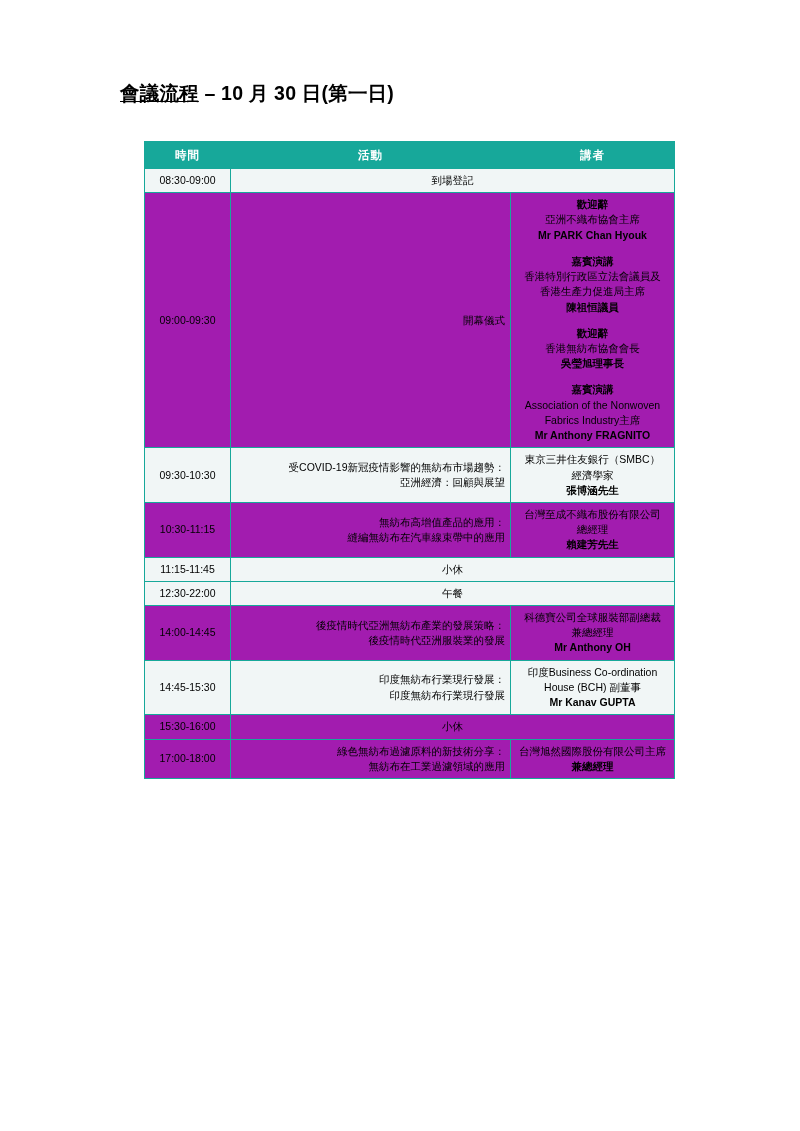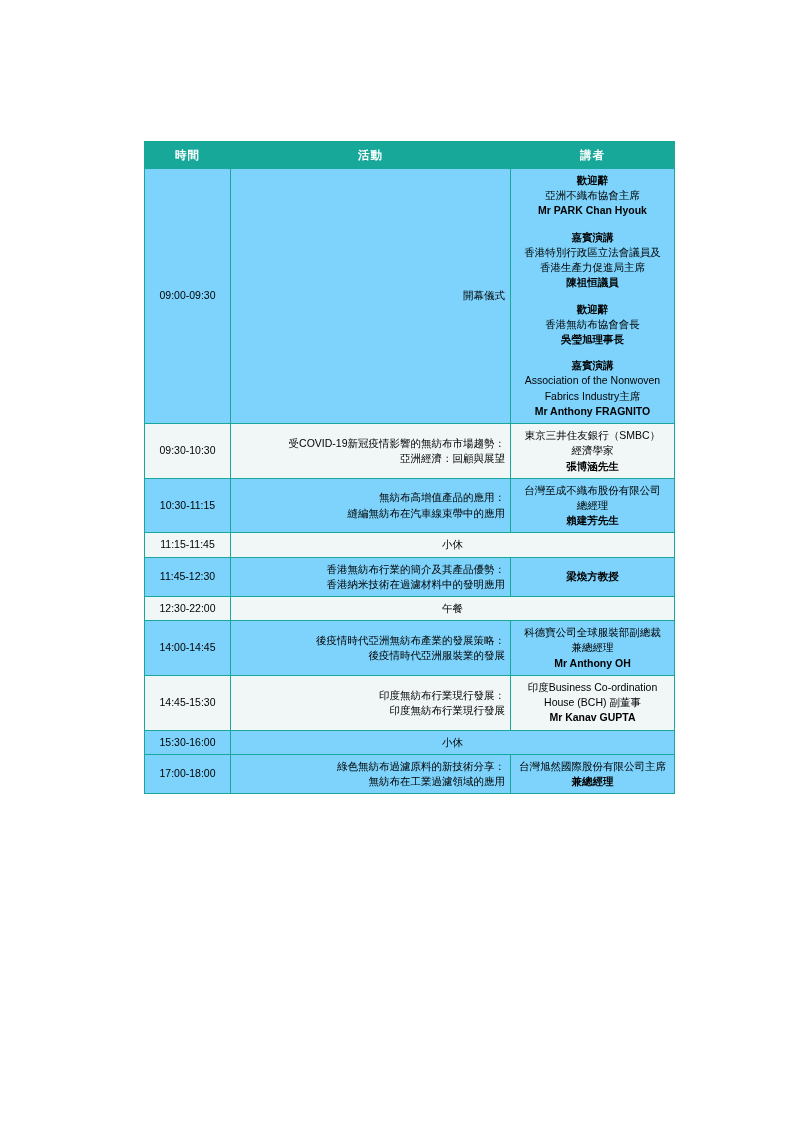--- a/index.html
+++ b/index.html
@@ -74,55 +74,62 @@
   td.activity {
     text-align: right;
   }
   td.speaker {
     text-align: center;
   }
   tr.alt td {
     background: #f1f6f6;
   }
   tr.plain td {
-    background: #7dd3fc;
+    background: #a21caf;
   }
   td.full {
     text-align: center;
   }
   .bold { font-weight: bold; }
   .blk { margin: 0; }
   .blk + .blk { margin-top: 11px; }
   .line { display: block; }
   .ceremony-cell {
     text-align: center;
     padding-top: 10px;
     padding-bottom: 10px;
   }
 </style>
 </head>
 <body>
 
 <div class="page">
 
+  <div class="doc-title">
+    <span class="t-underline">會議流程</span><span class="t-plain"> – 10 月 30 日(第一日)</span>
+  </div>
 
   <table class="schedule">
     <colgroup>
       <col class="c-time">
       <col class="c-act">
       <col class="c-spk">
     </colgroup>
     <thead>
       <tr>
         <th>時間</th>
         <th>活動</th>
         <th>講者</th>
       </tr>
     </thead>
     <tbody id="schedule-body">
+        <tr class="alt">
+          <td class="time">08:30-09:00</td>
+          <td colspan="2" class="full">到場登記</td>
+        </tr>
         <tr class="plain">
           <td class="time">09:00-09:30</td>
           <td class="activity">開幕儀式</td>
           <td class="speaker ceremony-cell">
             <div class="blk">
               <span class="line bold">歡迎辭</span>
               <span class="line">亞洲不織布協會主席</span>
               <span class="line bold">Mr PARK Chan Hyouk</span>
             </div>
             <div class="blk">
@@ -165,30 +172,20 @@
           <td class="speaker">
             <span class="line">台灣至成不織布股份有限公司</span>
             <span class="line">總經理</span>
             <span class="line bold">賴建芳先生</span>
           </td>
         </tr>
         <tr class="alt">
           <td class="time">11:15-11:45</td>
           <td colspan="2" class="full">小休</td>
         </tr>
-        <tr class="plain">
-          <td class="time">11:45-12:30</td>
-          <td class="activity">
-            <span class="line">香港無紡布行業的簡介及其產品優勢：</span>
-            <span class="line">香港納米技術在過濾材料中的發明應用</span>
-          </td>
-          <td class="speaker">
-            <span class="line bold">梁煥方教授</span>
-          </td>
-        </tr>
         <tr class="alt">
           <td class="time">12:30-22:00</td>
           <td colspan="2" class="full">午餐</td>
         </tr>
         <tr class="plain">
           <td class="time">14:00-14:45</td>
           <td class="activity">
             <span class="line">後疫情時代亞洲無紡布產業的發展策略：</span>
             <span class="line">後疫情時代亞洲服裝業的發展</span>
           </td>

